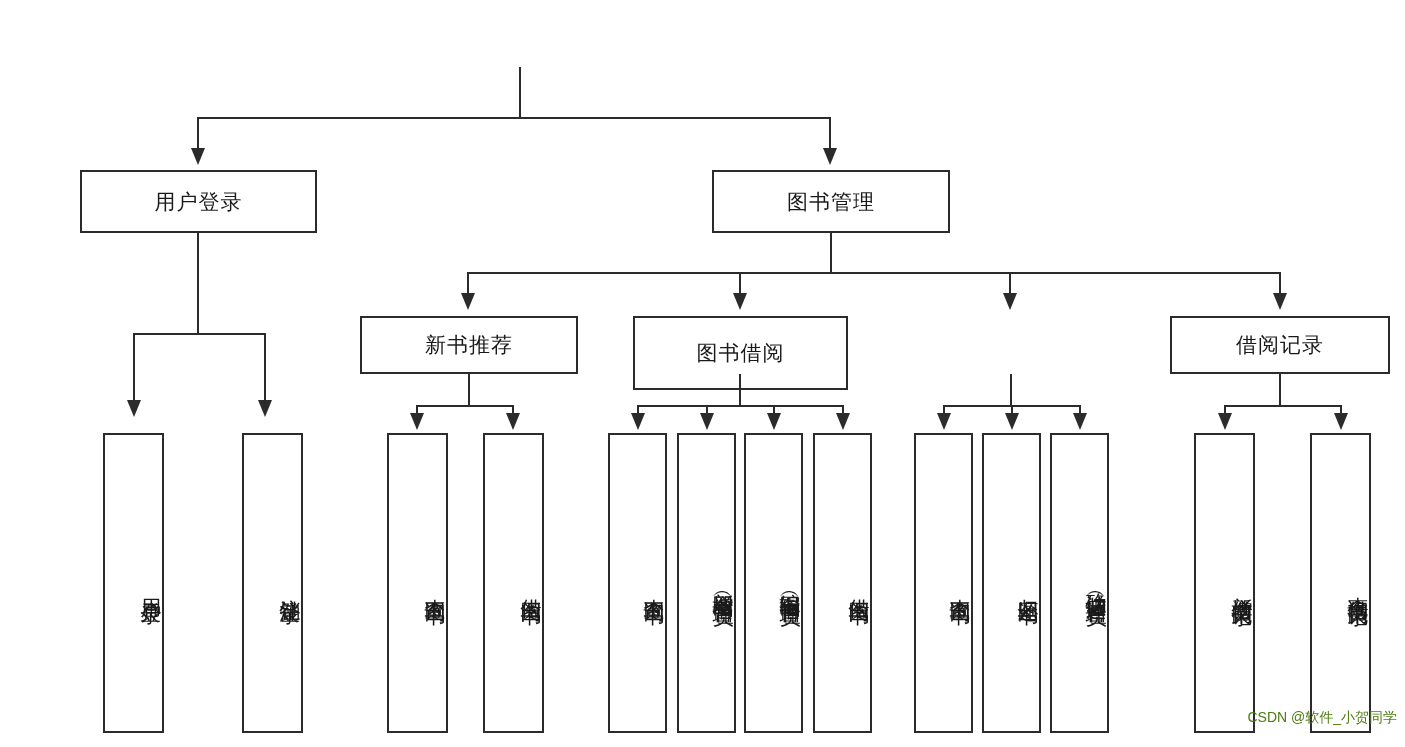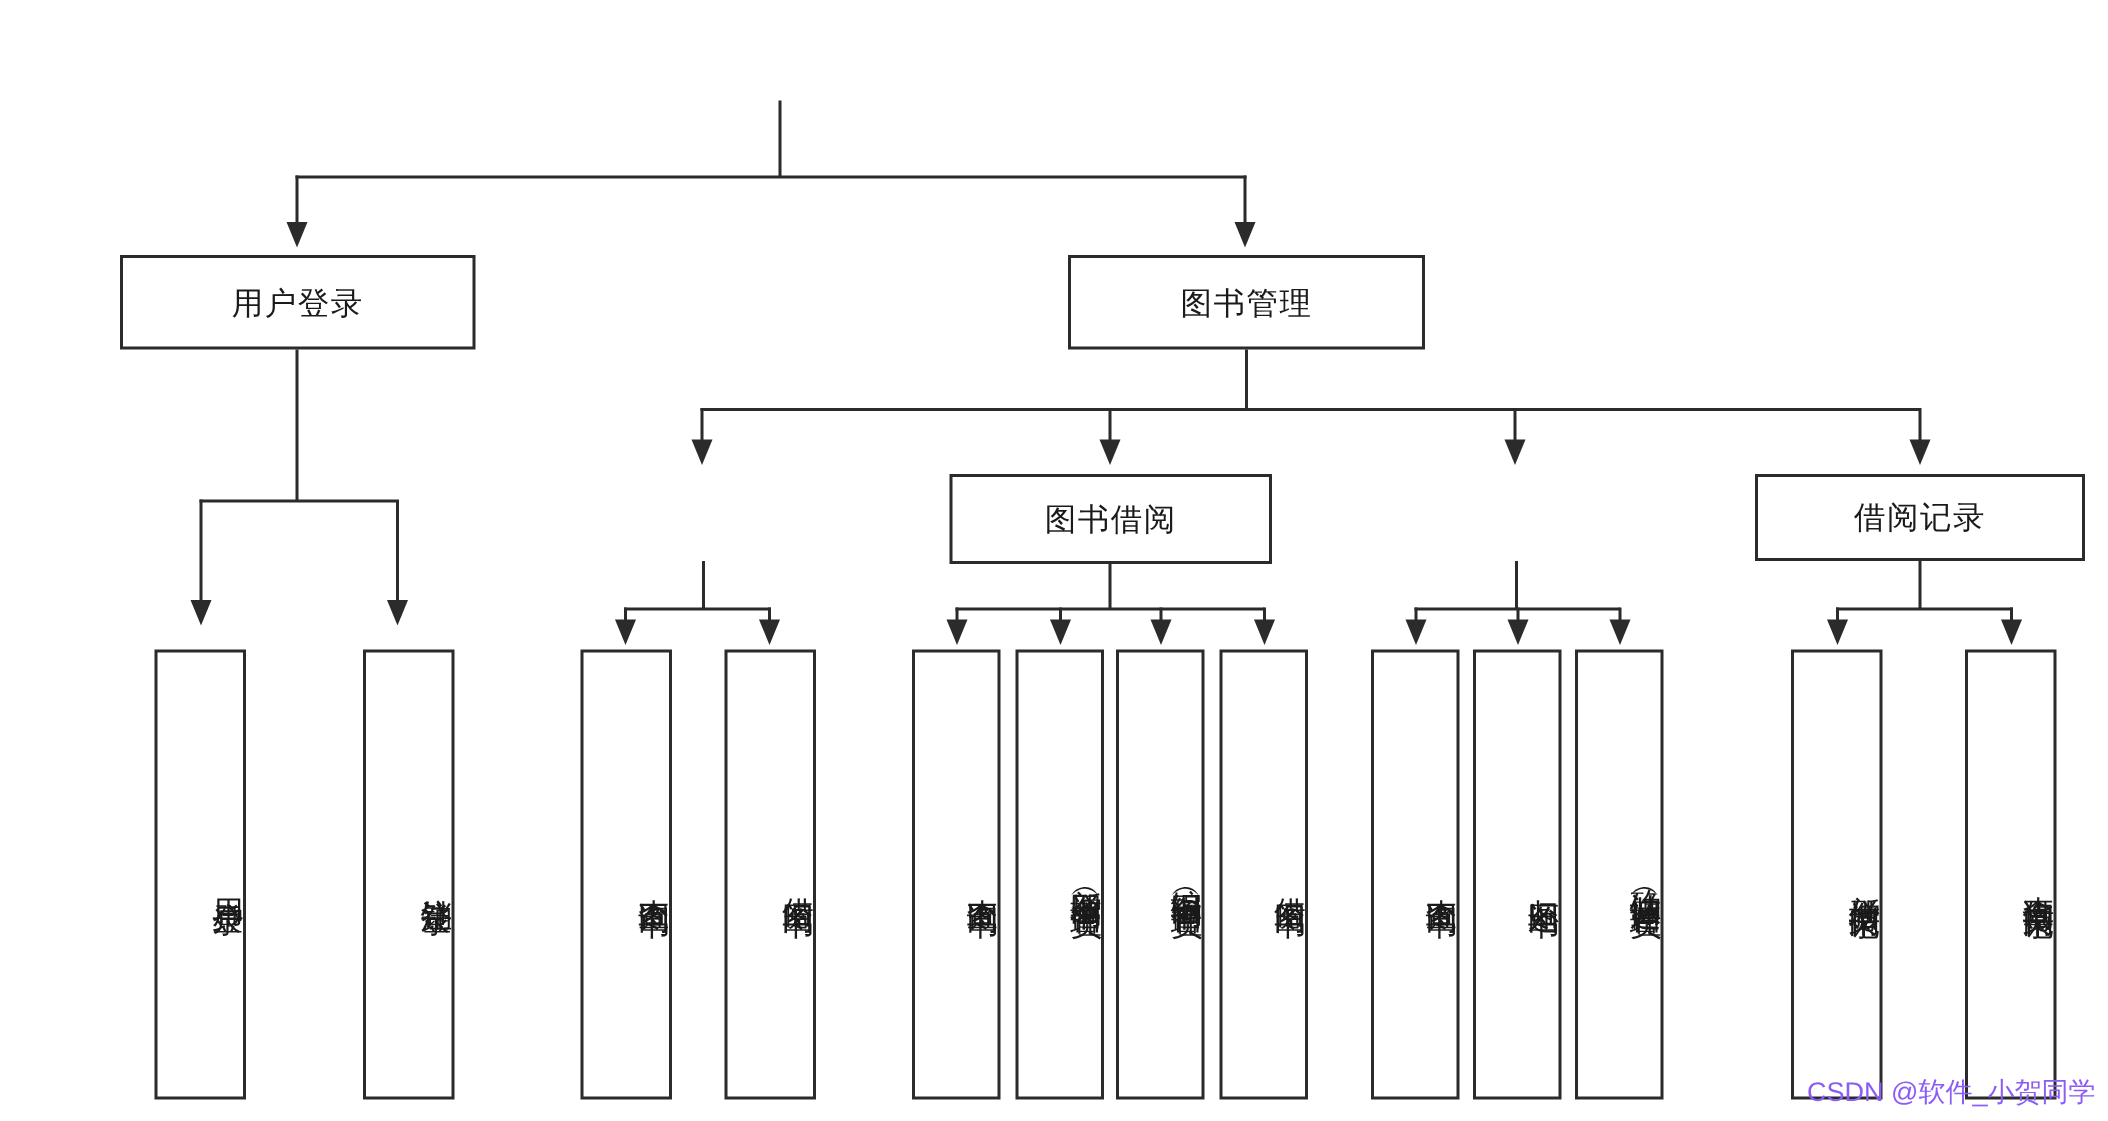--- a/index.html
+++ b/index.html
@@ -58,23 +58,23 @@
     position: absolute;
     width: 0;
     height: 0;
     border-left: 7px solid transparent;
     border-right: 7px solid transparent;
     border-top: 17px solid #2b2b2b;
   }
   .watermark {
     position: absolute;
     right: 8px;
-    bottom: 7px;
-    font-size: 18px;
-    color: #8b5cf6;
+    bottom: 20px;
+    font-size: 14px;
+    color: #4d7c0f;
     white-space: nowrap;
     pointer-events: none;
   }
 </style>
 </head>
 <body>
 
 <div id="canvas">
 
 
@@ -103,21 +103,24 @@
   <div class="edge h" style="left:467px; top:272px; width:813px;"></div>
   <div class="edge v" style="left:467px; top:272px; height:22px;"></div>
   <div class="edge v" style="left:739px; top:272px; height:22px;"></div>
   <div class="edge v" style="left:1009px; top:272px; height:22px;"></div>
   <div class="edge v" style="left:1279px; top:272px; height:22px;"></div>
   <div class="arrow" style="left:461px; top:293px;"></div>
   <div class="arrow" style="left:733px; top:293px;"></div>
   <div class="arrow" style="left:1003px; top:293px;"></div>
   <div class="arrow" style="left:1273px; top:293px;"></div>
 
-  <div class="node horiz" style="left:633px; top:316px; width:215px; height:60px;">
+  <div class="node horiz" style="left:360px; top:316px; width:218px; height:58px;">
+    <span>新书推荐</span>
+  </div>
+  <div class="node horiz" style="left:633px; top:316px; width:215px; height:74px;">
     <span>图书借阅</span>
   </div>
   <div class="node horiz" style="left:1170px; top:316px; width:220px; height:58px;">
     <span>借阅记录</span>
   </div>
 
   <div class="edge v" style="left:468px; top:374px; height:32px;"></div>
   <div class="edge h" style="left:416px; top:405px; width:98px;"></div>
   <div class="edge v" style="left:416px; top:405px; height:10px;"></div>
   <div class="edge v" style="left:512px; top:405px; height:10px;"></div>

